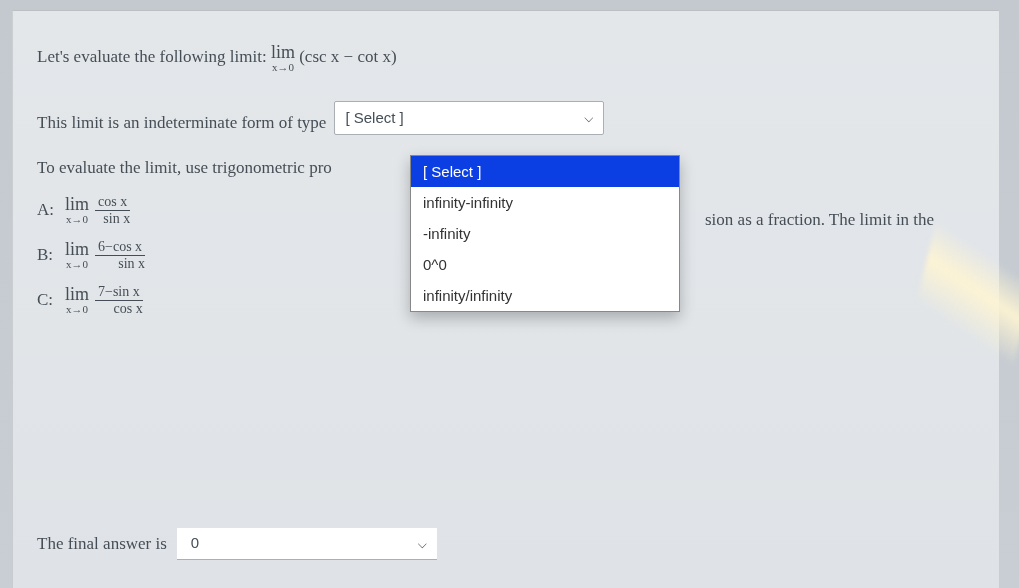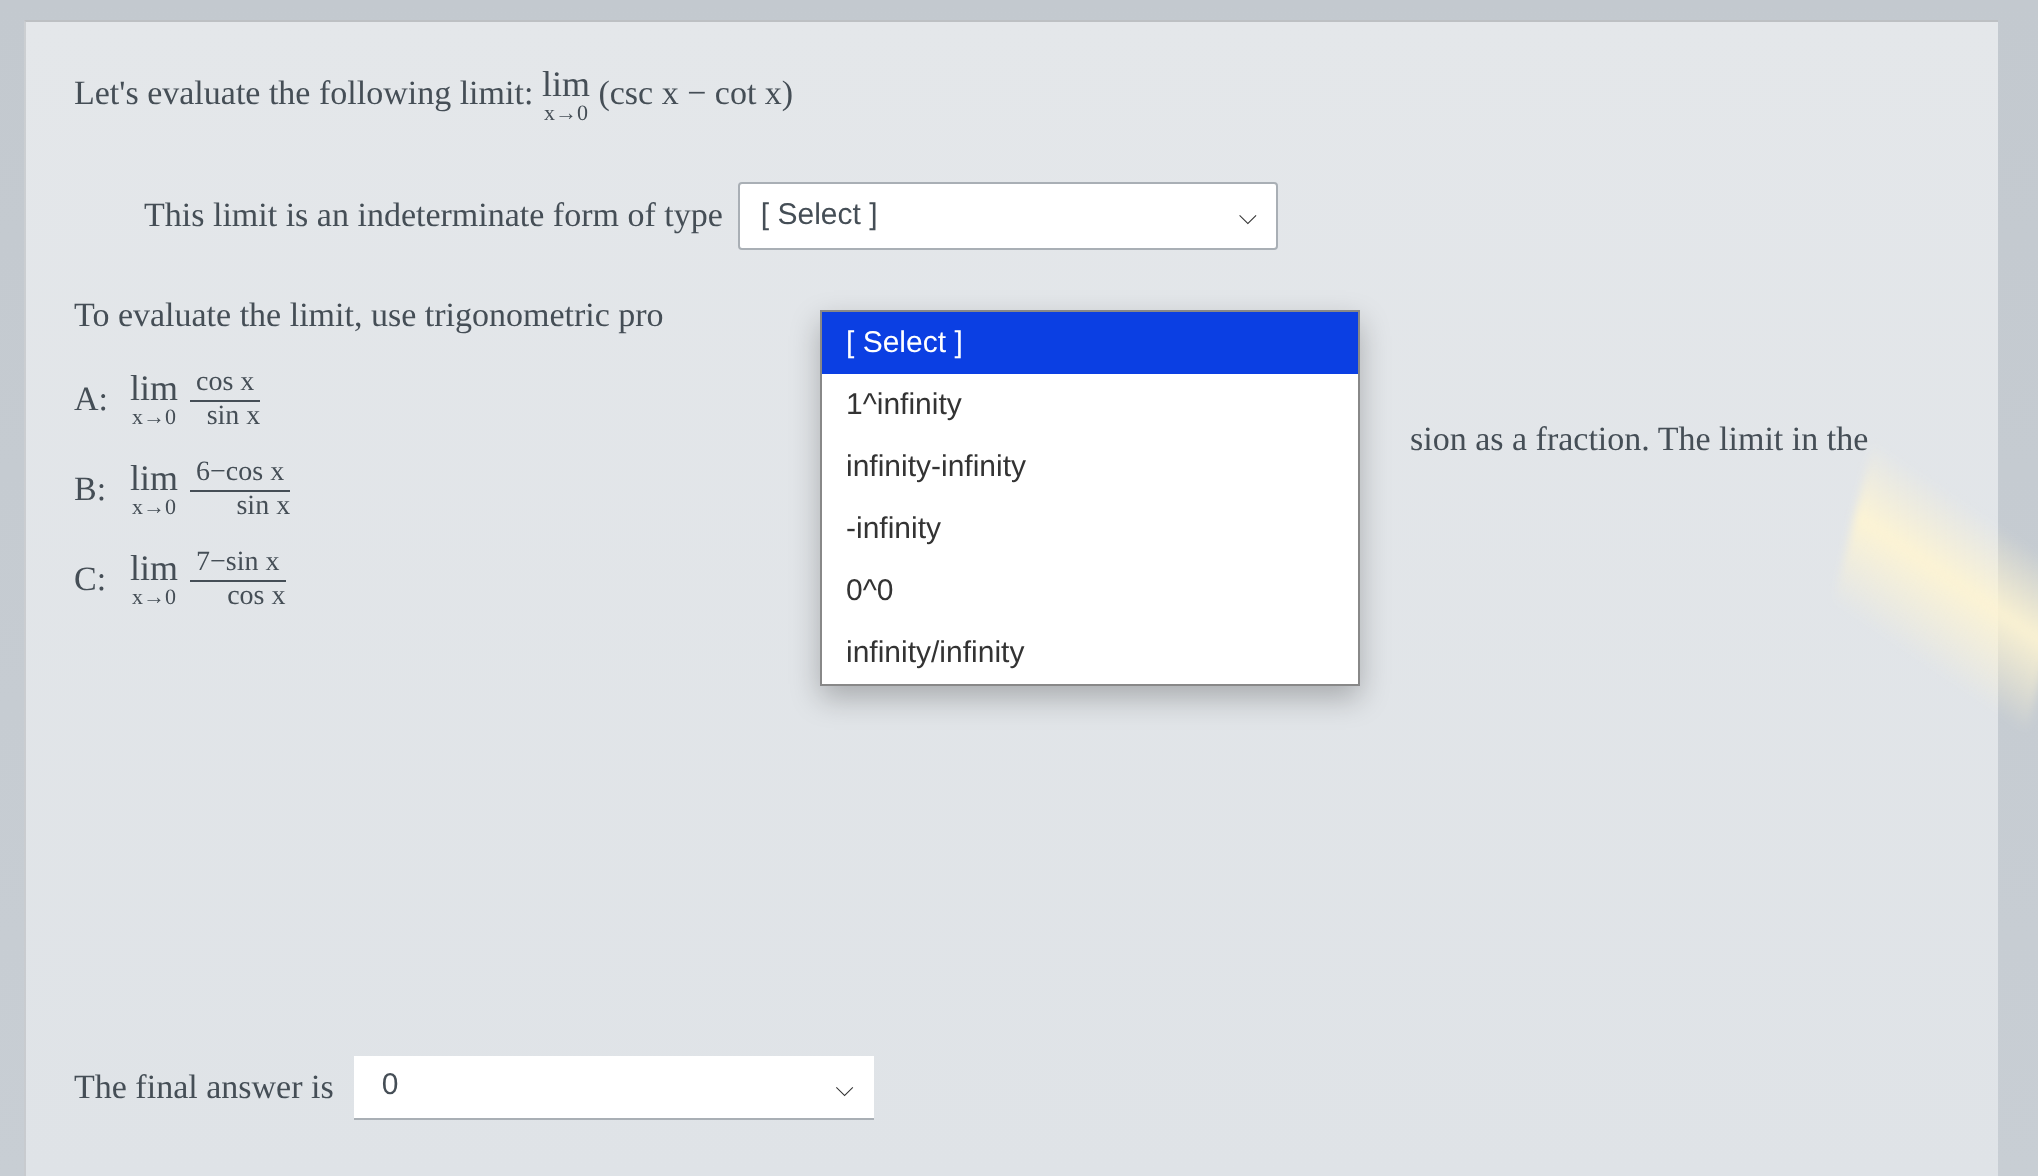--- a/index.html
+++ b/index.html
@@ -25,22 +25,22 @@
     font-size: 17px;
     line-height: 1.5;
   }
   .math { font-family: 'Cambria Math', 'Times New Roman', serif; }
   .lim { display: inline-flex; flex-direction: column; align-items: center; vertical-align: middle; line-height:1; }
   .lim .t { font-size: 18px; }
   .lim .b { font-size: 11px; margin-top:1px; }
   .frac { display: inline-flex; flex-direction: column; align-items: flex-end; vertical-align: middle; line-height:1; font-size:14px; }
   .frac .n { border-bottom: 1px solid #454e56; padding: 0 3px 1px 3px; }
   .frac .d { padding-top:1px; }
-  .row1 { margin-top: 4px; margin-bottom: 28px; }
-  .row2 { margin-bottom: 20px; display:flex; align-items:center; gap:8px;margin-left:35px; }
+  .row1 { margin-top: 14px; margin-bottom: 28px; }
+  .row2 { margin-bottom: 20px; display:flex; align-items:flex-end; gap:8px; }
   .row3 { display:flex; align-items:center; gap:0px; margin-bottom:8px; }
   .row-eq { display:flex; align-items:center; gap:8px; margin-bottom:18px; }
   .select-closed {
     width: 270px;
     height: 34px;
     background: #fff;
     border: 1px solid #a9afb5;
     border-radius: 2px;
     display:flex;
     align-items:center;
@@ -185,20 +185,19 @@
     <div class="final-select">
       <span>0</span>
       <span class="chev">⌵</span>
     </div>
   </div>
 
 </div>
 
 <div class="dropdown">
   <div class="opt sel">[ Select ]</div>
-  <div class="opt">1^infinity</div>
   <div class="opt">infinity-infinity</div>
   <div class="opt">-infinity</div>
   <div class="opt">0^0</div>
   <div class="opt">infinity/infinity</div>
 </div>
 
 <div class="streak"></div>
 
 </body></html>

